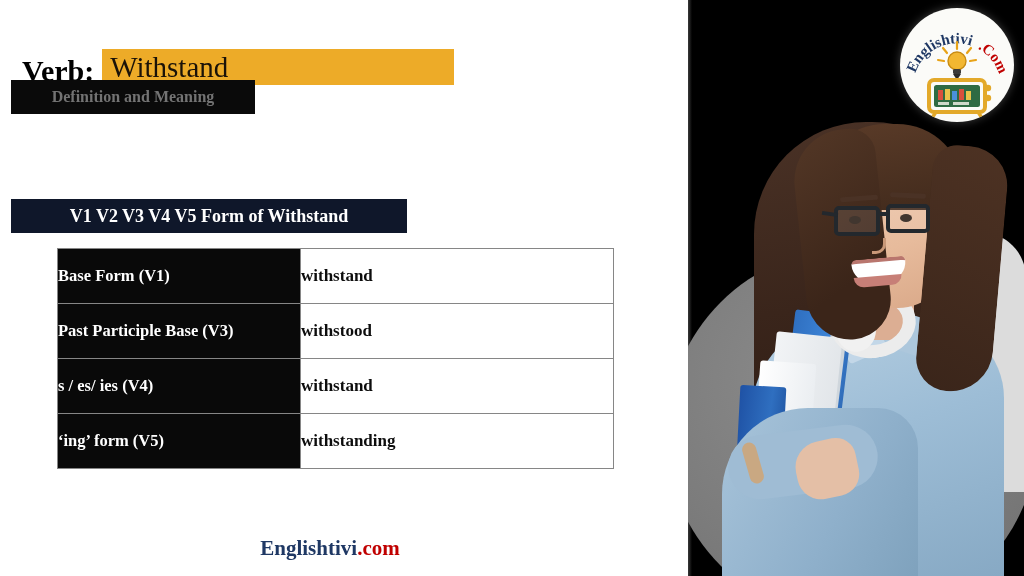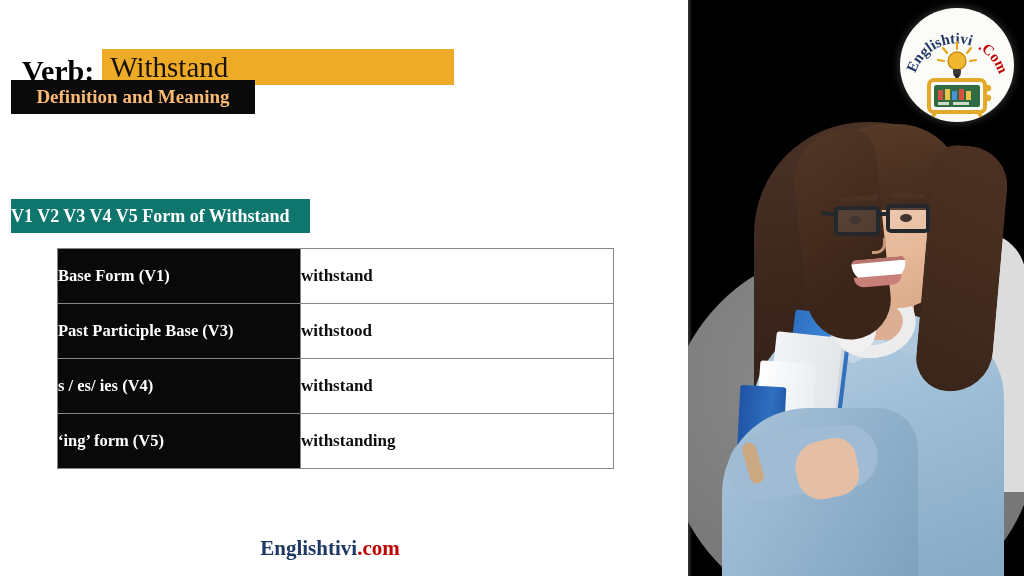--- a/index.html
+++ b/index.html
@@ -63,45 +63,46 @@
   #definition-banner {
     position: absolute;
     left: 11px; top: 80px;
     width: 244px; height: 34px;
     background: #0a0a0a;
     display: flex;
     align-items: center;
     justify-content: center;
   }
   #definition-banner-text {
-    color: #fdba74;
-    font-size: 19px;
+    color: #737373;
+    font-size: 16px;
     font-weight: bold;
     white-space: nowrap;
   }
 
   
   #definition-text {
     position: absolute;
     left: 8px; top: 132px;
     width: 652px;
     font-size: 17.5px;
     line-height: 30px;
     color: #111111;
     text-align: left;
   }
 
   
   #forms-banner {
     position: absolute;
     left: 11px; top: 199px;
-    width: 299px; height: 34px;
-    background: #0f766e;
+    width: 396px; height: 34px;
+    background: #0f172a;
     display: flex;
     align-items: center;
+    justify-content: center;
   }
   #forms-banner-text {
     color: #ffffff;
     font-size: 18px;
     font-weight: bold;
     white-space: nowrap;
   }
 
   
   #forms-table {

